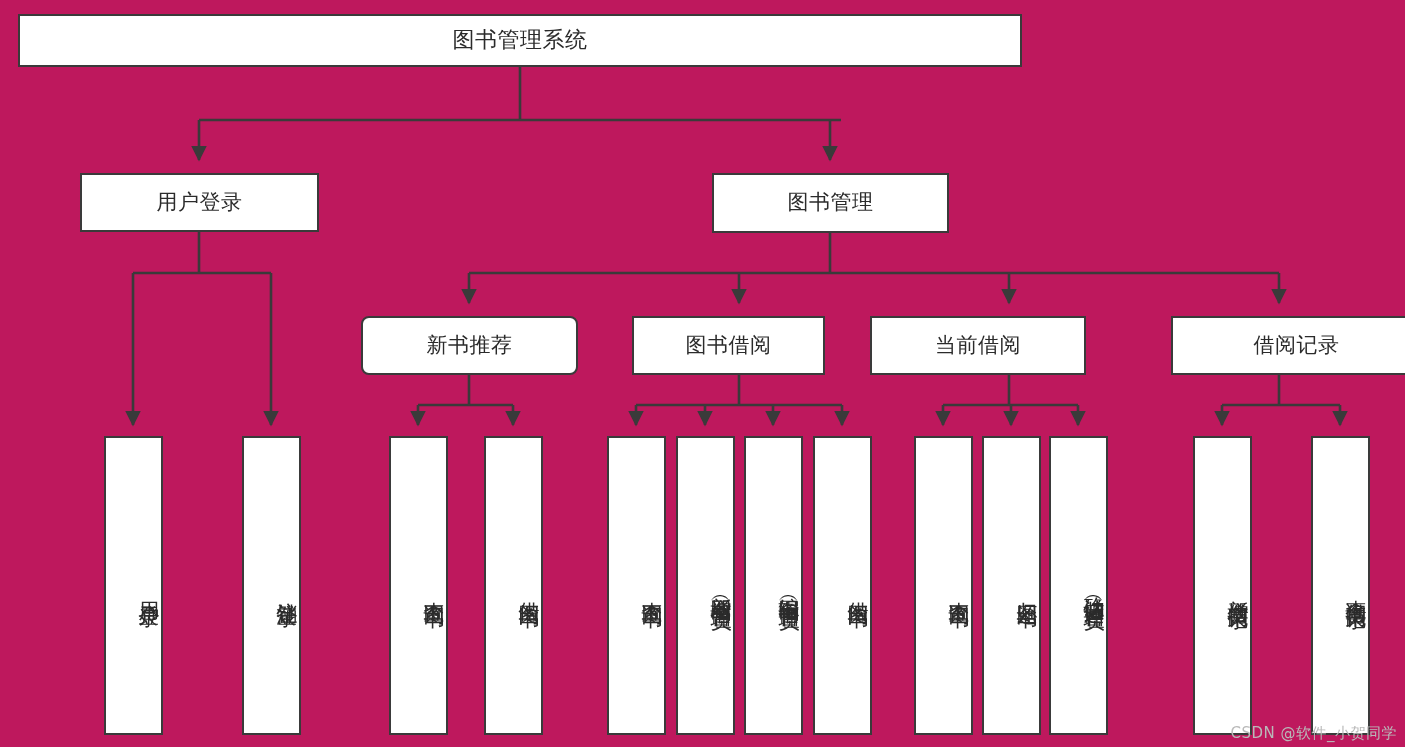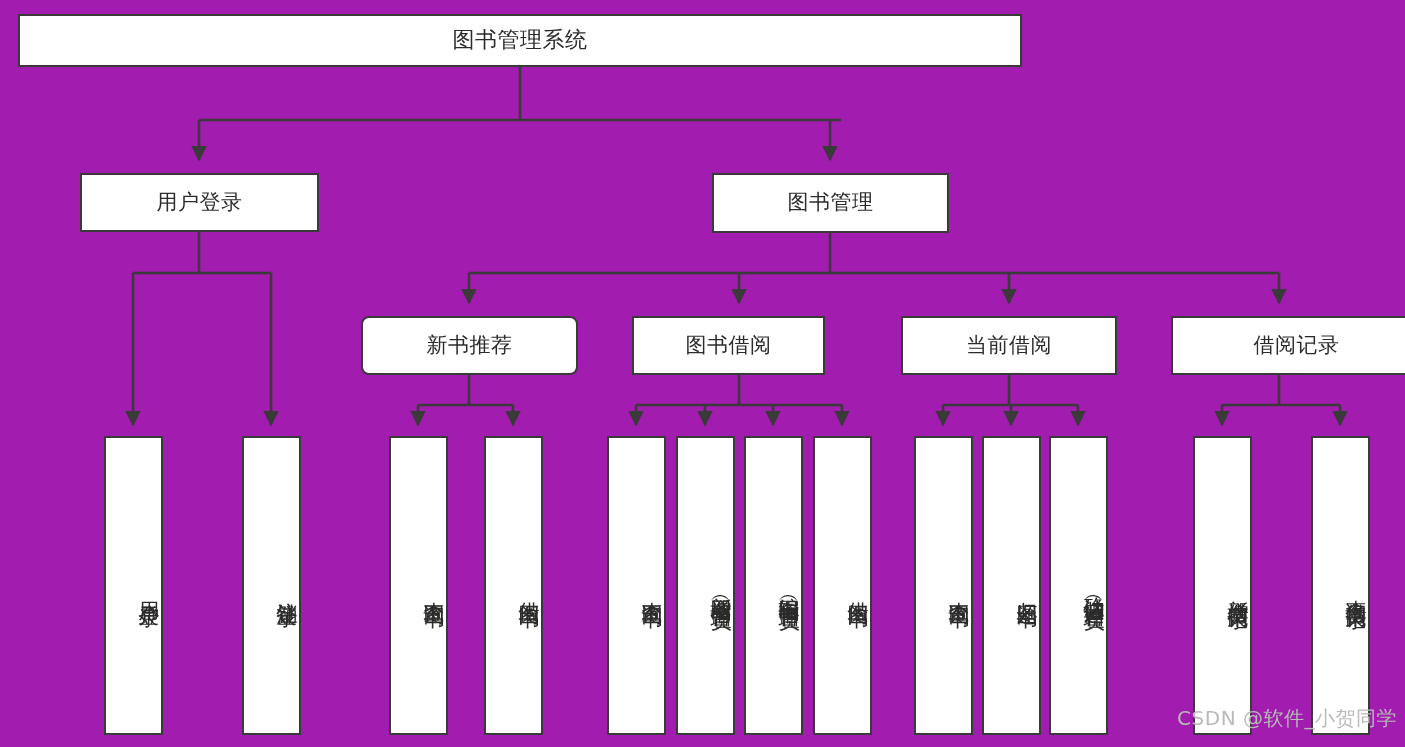--- a/index.html
+++ b/index.html
@@ -8,21 +8,21 @@
     background: #ffffff;
   }
   body {
     width: 1405px; height: 747px;
     font-family: "DejaVu Sans", "Liberation Sans", sans-serif;
     overflow: hidden;
   }
   #diagram {
     position: relative;
     width: 1405px; height: 747px;
-    background: #a21caf;
+    background: #be185d;
   }
   #edges {
     position: absolute;
     left: 0; top: 0;
     width: 1405px; height: 747px;
     pointer-events: none;
   }
   .node {
     position: absolute;
     background: #ffffff;
@@ -49,22 +49,22 @@
     align-items: flex-start;
     justify-content: center;
   }
   .node-label {
     white-space: pre-wrap;
     text-align: center;
   }
   .watermark {
     position: absolute;
     right: 8px;
-    bottom: 15px;
-    font-size: 20px;
+    bottom: 4px;
+    font-size: 15px;
     color: #b9b9b9;
     letter-spacing: 0.5px;
     z-index: 5;
     white-space: nowrap;
     margin-left: 27px;
   }
 </style>
 </head>
 <body>
 
@@ -133,21 +133,21 @@
   </div>
 
   <div class="node horiz" style="left:361px; top:316px; width:217px; height:59px;border-radius:8px;">
     <span class="node-label">新书推荐</span>
   </div>
 
   <div class="node horiz" style="left:632px; top:316px; width:193px; height:59px;">
     <span class="node-label">图书借阅</span>
   </div>
 
-  <div class="node horiz" style="left:901px; top:316px; width:216px; height:59px;">
+  <div class="node horiz" style="left:870px; top:316px; width:216px; height:59px;">
     <span class="node-label">当前借阅</span>
   </div>
 
   <div class="node horiz" style="left:1171px; top:316px; width:251px; height:59px;">
     <span class="node-label">借阅记录</span>
   </div>
 
   <div class="node vert" style="left:104px; top:436px; width:59px; height:299px;">
     <span class="node-label">用户登录</span>
   </div>

